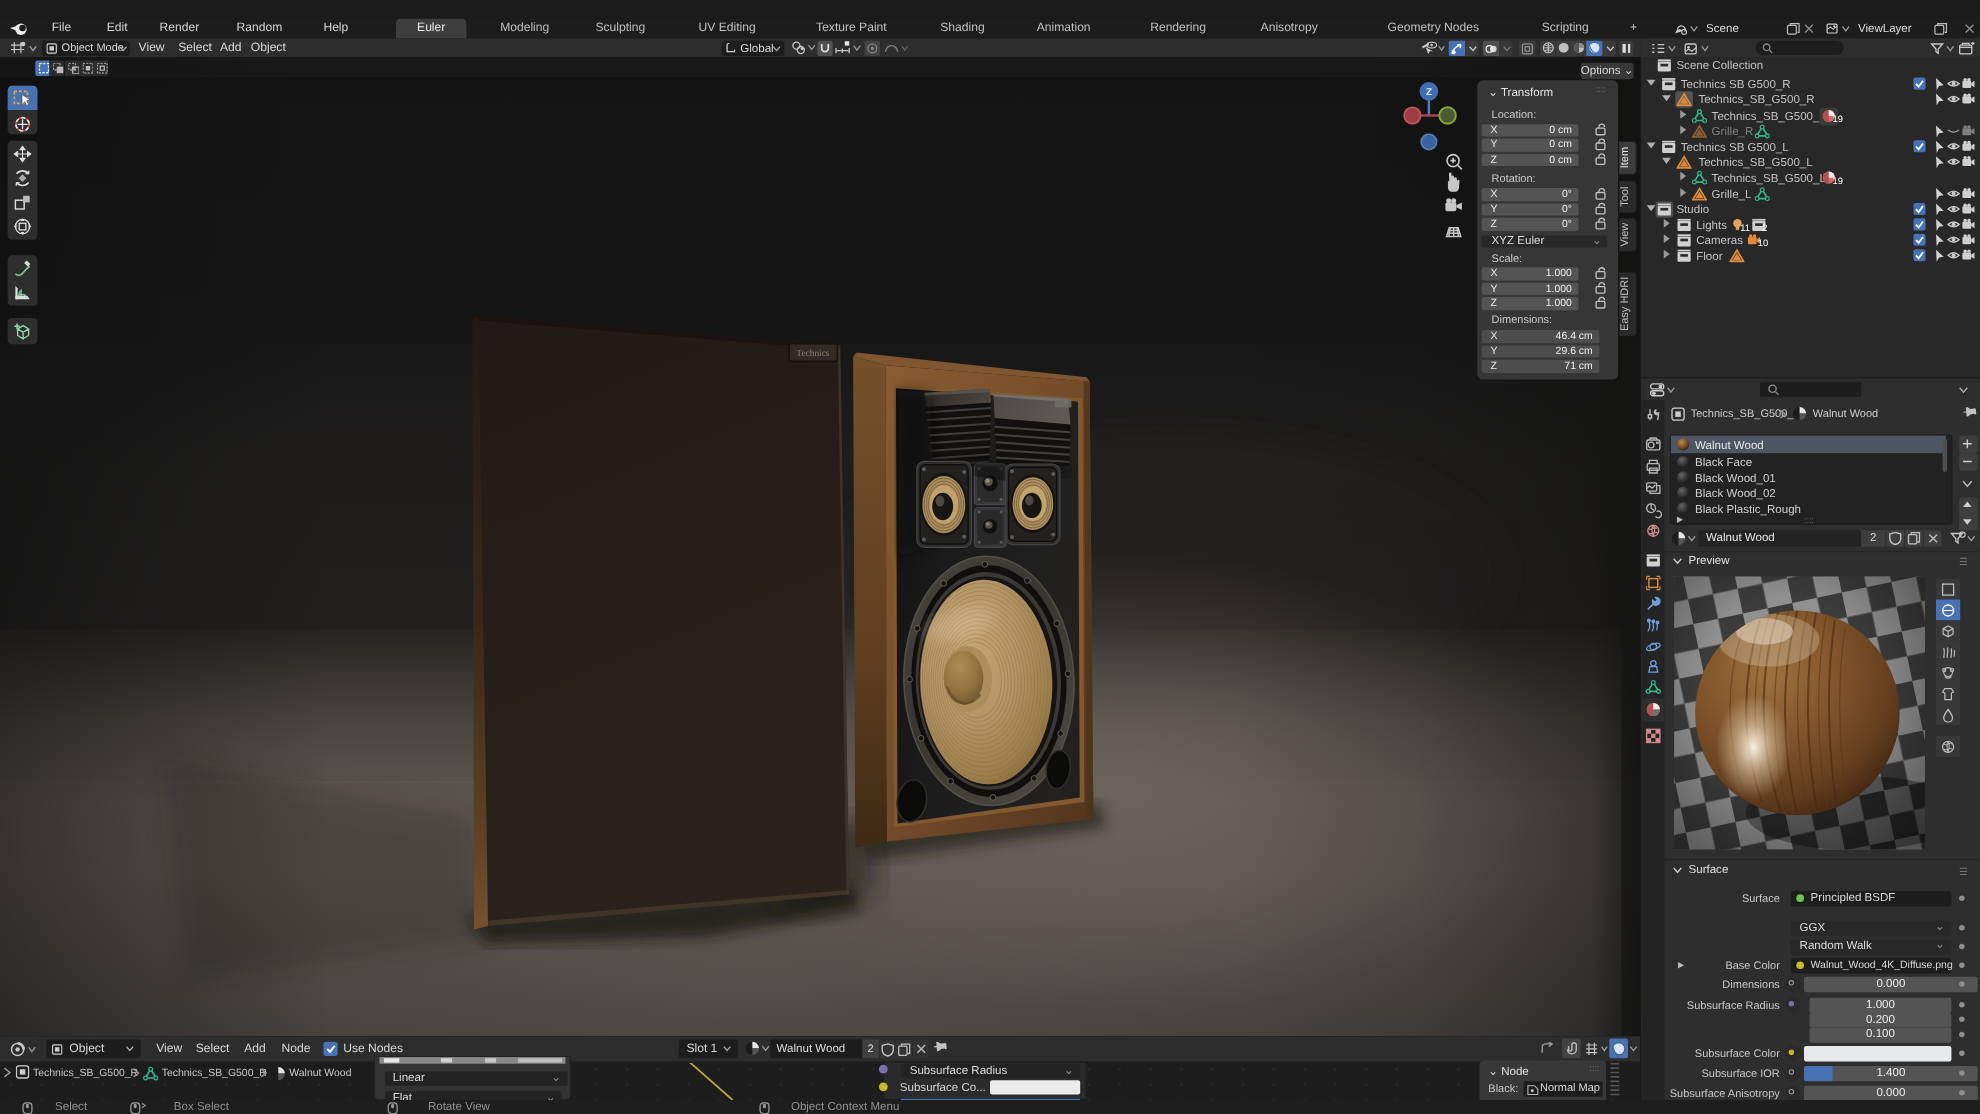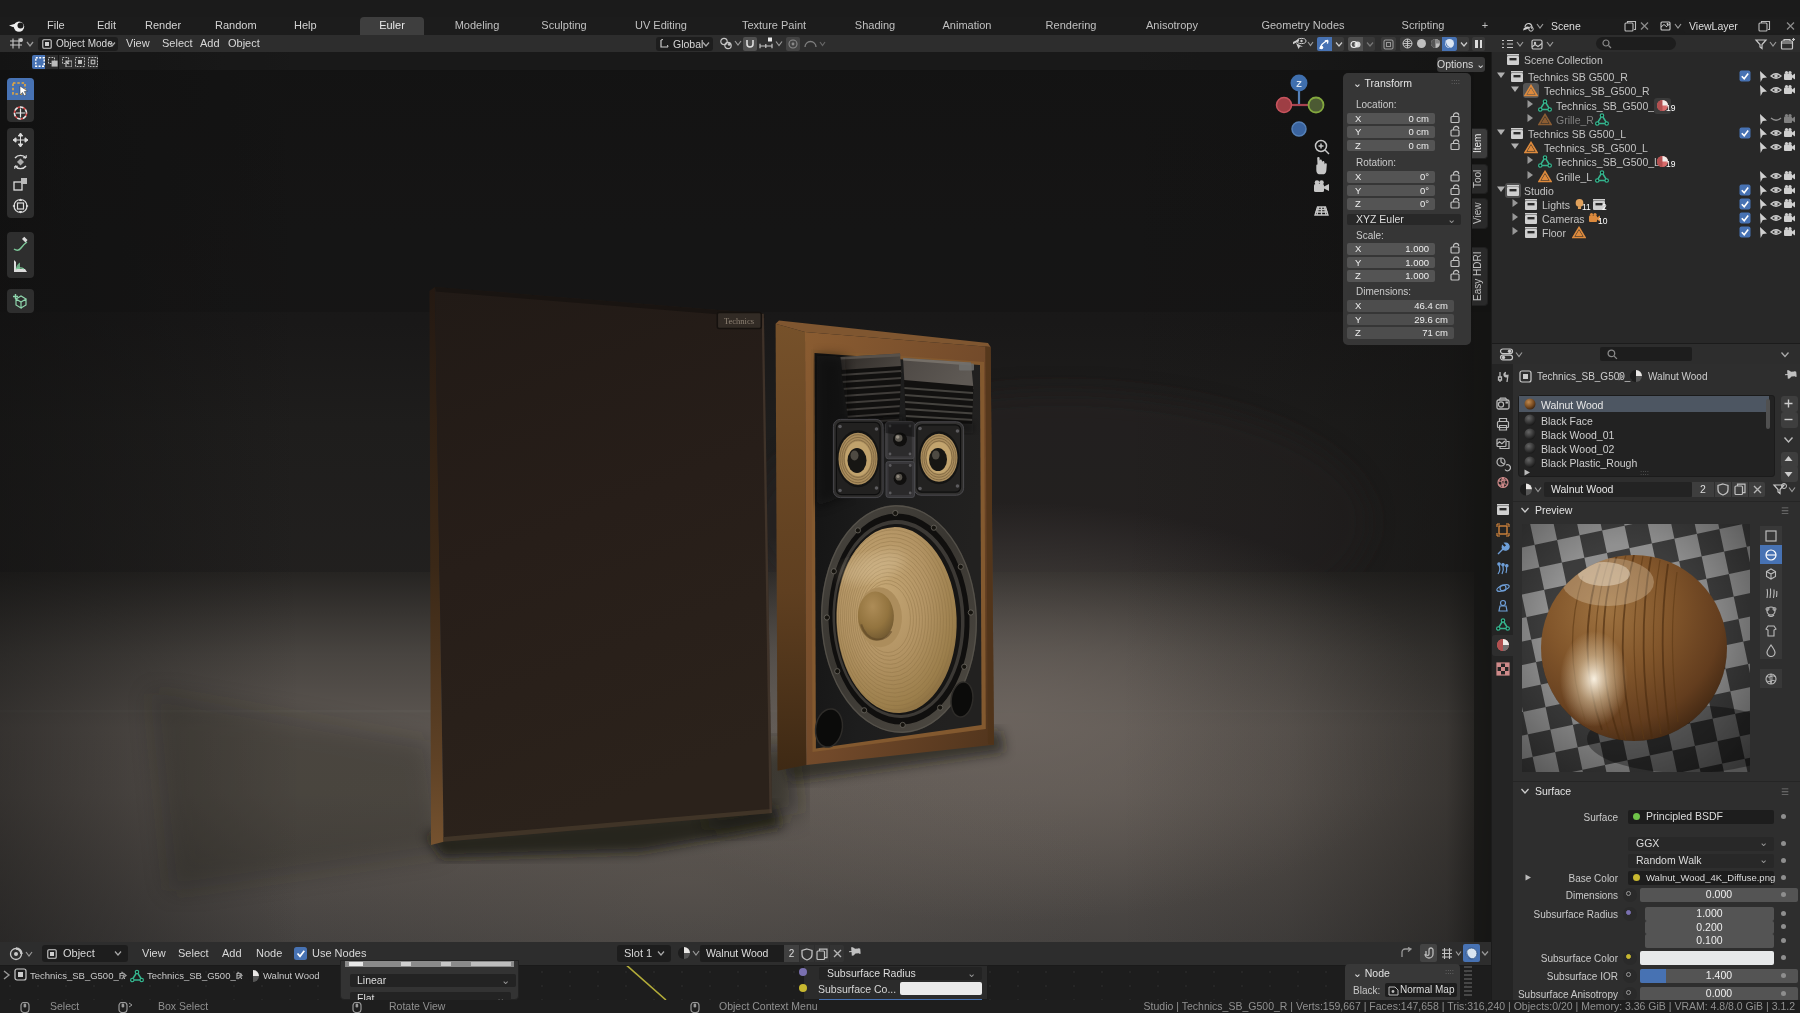--- a/index.html
+++ b/index.html
@@ -1740,15 +1740,14 @@
     <svg class="abs" style="left:352px;top:1.5px" width="11" height="11" viewBox="0 0 11 11">
         <rect x="1" y="0.5" width="8" height="10" rx="3" fill="none" stroke="#999" stroke-width="1.2"></rect>
         <rect x="3.6" y="1.5" width="2.6" height="4" rx="1.2" fill="#999"></rect>
       </svg>
     <div class="abs" style="left:389px">Rotate View</div>
     <svg class="abs" style="left:690px;top:1.5px" width="11" height="11" viewBox="0 0 11 11">
         <rect x="1" y="0.5" width="8" height="10" rx="3" fill="none" stroke="#999" stroke-width="1.2"></rect>
         <rect x="3.6" y="1.5" width="2.6" height="4" rx="1.2" fill="#999"></rect>
       </svg>
     <div class="abs" style="left:719px">Object Context Menu</div>
-    <div class="abs" style="right:5px">Studio | Technics_SB_G500_R | Verts:159,667 | Faces:147,658 | Tris:316,240 | Objects:0/20 | Memory: 3.36 GiB | VRAM: 4.8/8.0 GiB | 3.1.2</div>
   </div>
 </div>
 
 </body></html>

